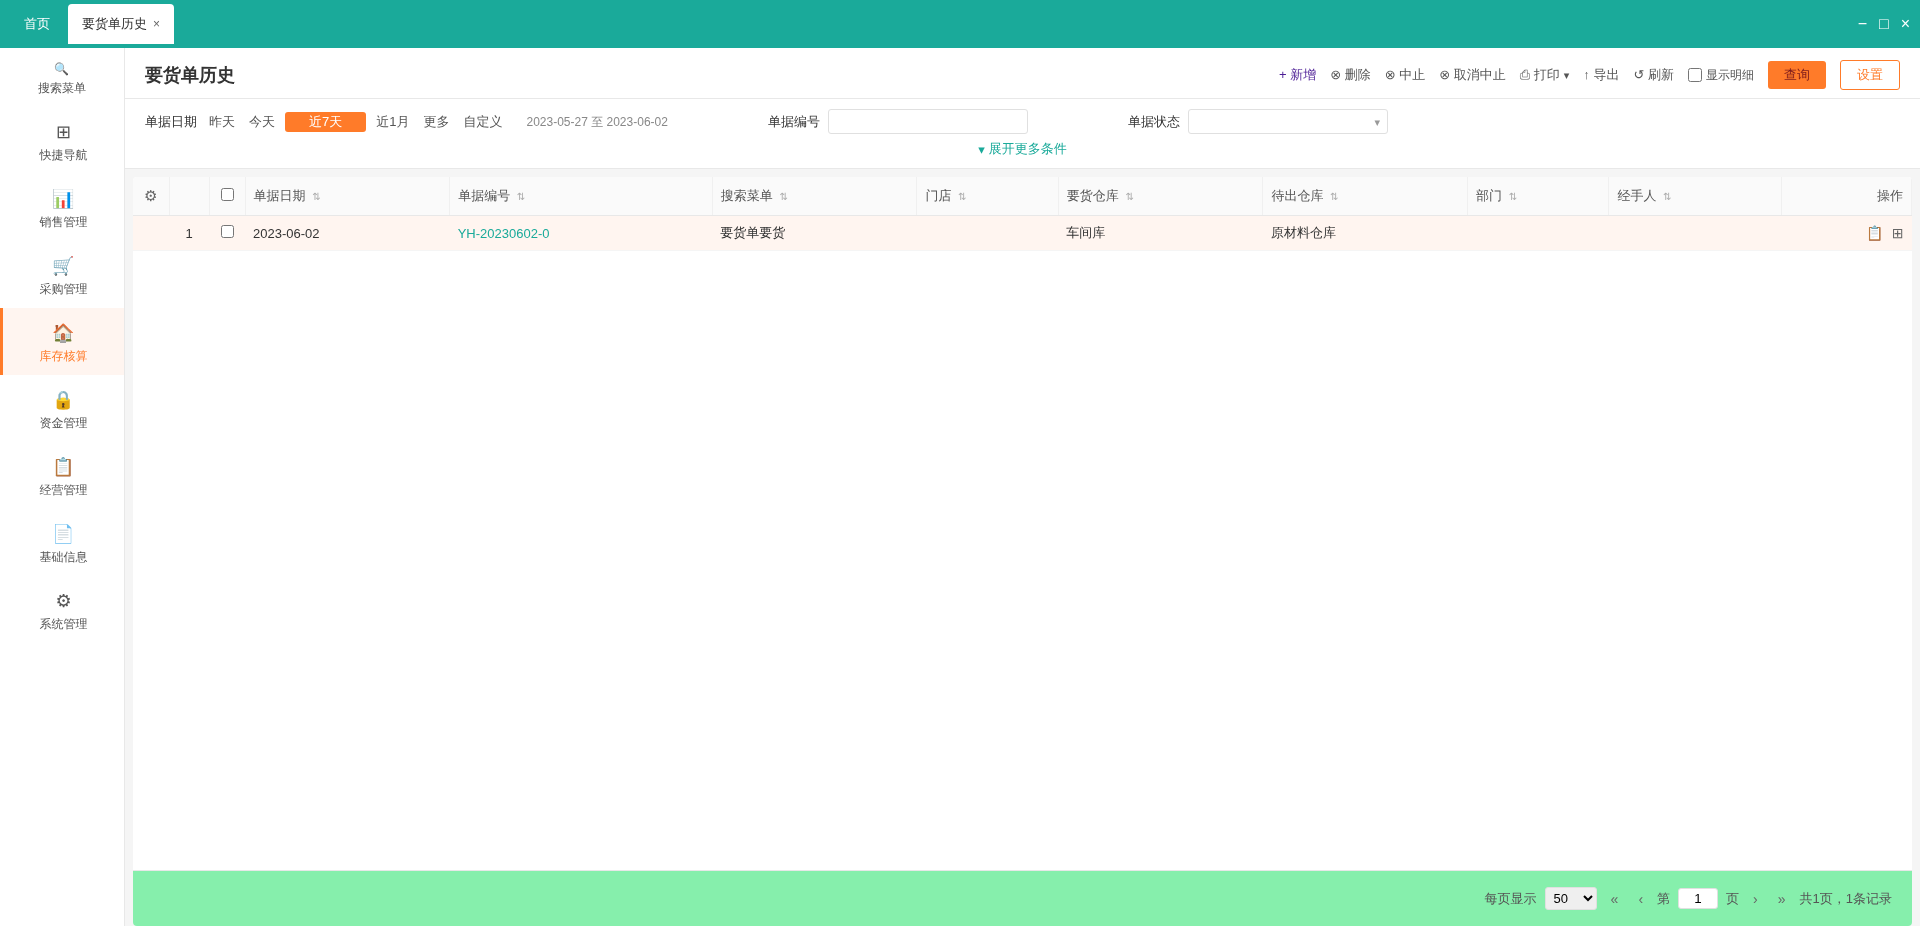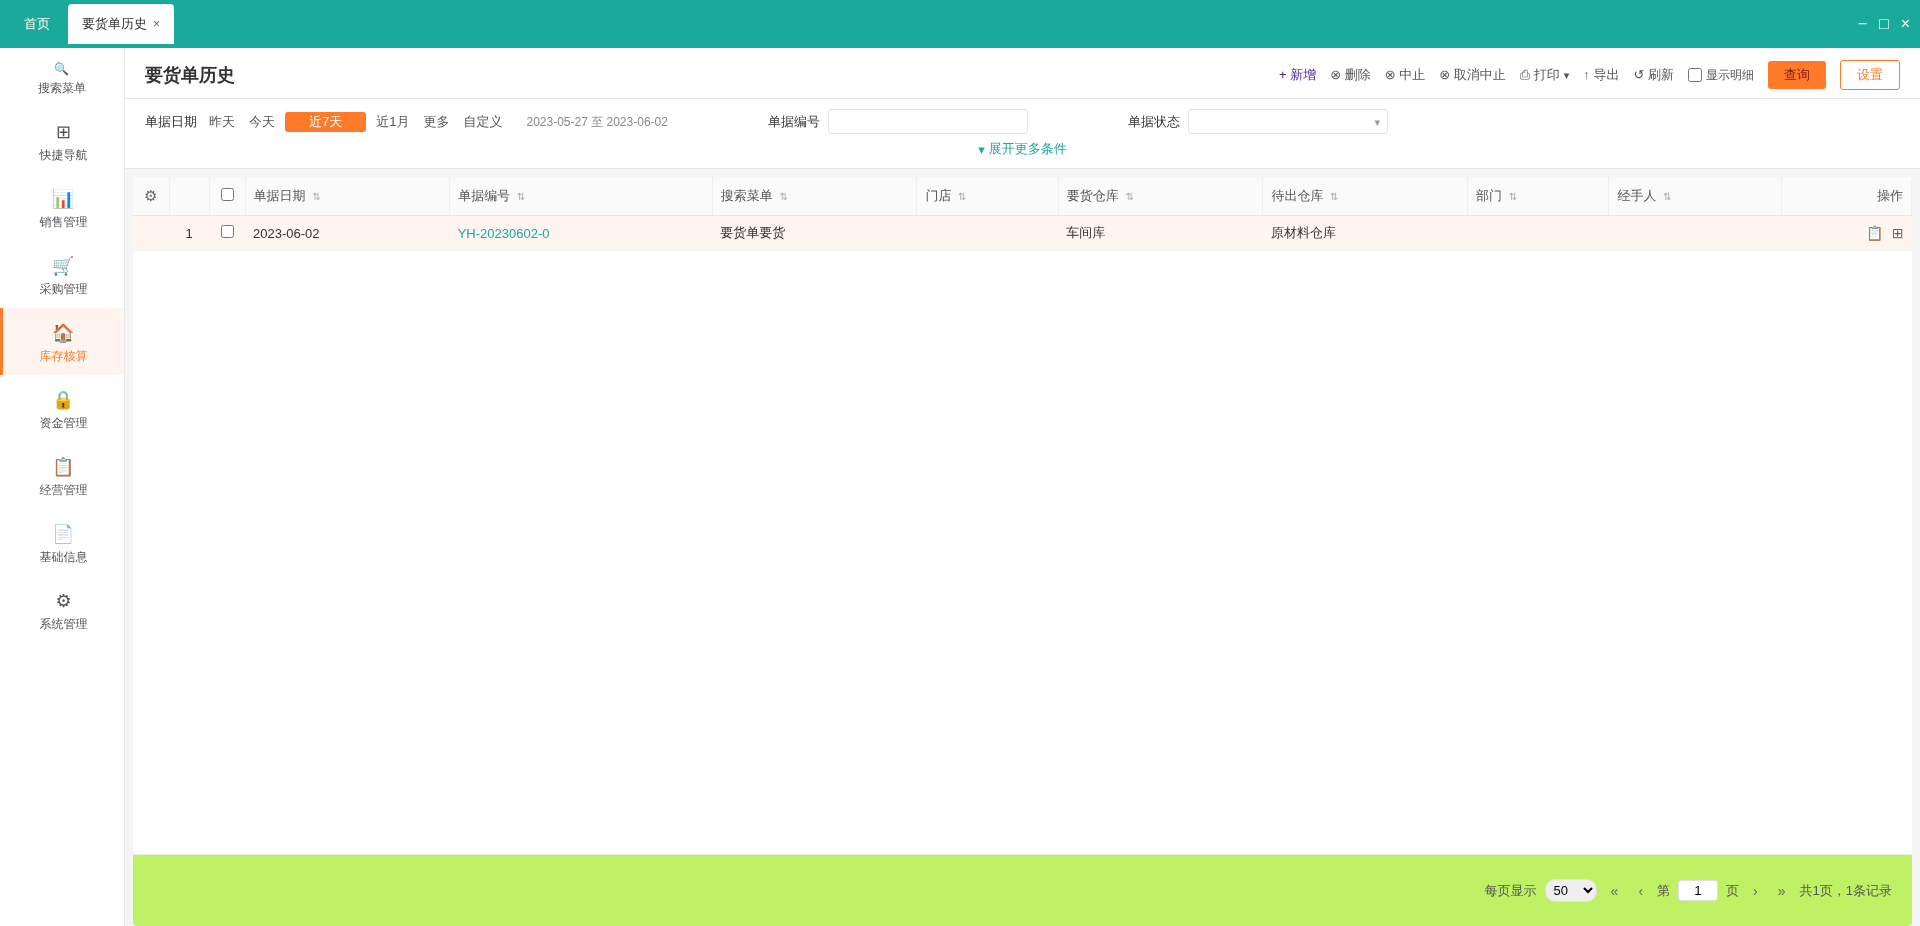--- a/index.html
+++ b/index.html
@@ -324,34 +324,34 @@
       border-top: 1px solid #e8e8e8;
       padding: 8px 20px;
       font-size: 13px;
       color: #333;
       display: flex;
       align-items: center;
     }
 
     
     .pagination-bar {
-      background: #bef264;
+      background: #86efac;
       border-top: 1px solid #e8e8e8;
-      padding: 24px 20px;
+      padding: 16px 20px;
       display: flex;
       align-items: center;
       justify-content: flex-end;
       gap: 8px;
       font-size: 13px;
       color: #555;
     }
     .pagination-bar select {
       border: 1px solid #e0e0e0;
       padding: 2px 4px;
-      border-radius: 10px;
+      border-radius: 3px;
       font-size: 13px;
     }
     .page-btn {
       cursor: pointer;
       color: #666;
       padding: 2px 6px;
       font-size: 14px;
     }
     .page-input {
       border: 1px solid #e0e0e0;

